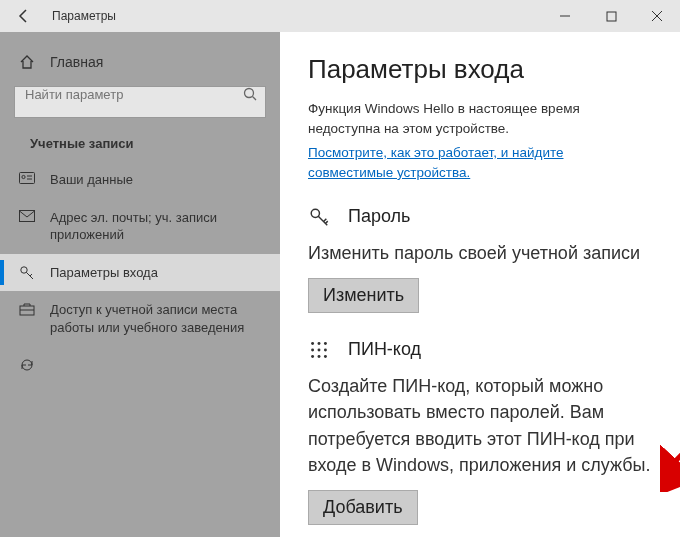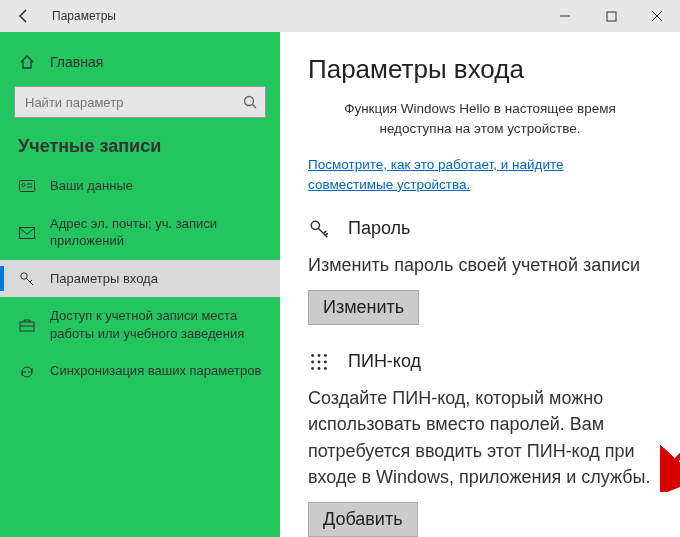--- a/index.html
+++ b/index.html
@@ -3,35 +3,35 @@
 <meta charset="utf-8">
 <style>
   * { box-sizing: border-box; margin: 0; padding: 0; font-family: "Segoe UI", Arial, sans-serif; }
   body { width: 680px; height: 537px; background: #fff; overflow: hidden; position: relative; }
   .titlebar { height: 32px; display: flex; align-items: center; background: #e6e6e6; }
   .back-btn { width: 48px; height: 32px; display:flex; align-items:center; justify-content:center; color:#333; }
   .title-txt { font-size: 12px; color:#333; padding-left: 4px; }
   .win-controls { margin-left:auto; display:flex; }
   .win-btn { width: 46px; height:32px; display:flex; align-items:center; justify-content:center; color:#333; }
   .container { display:flex; height: calc(100% - 32px); }
-  .sidebar { width: 280px; background:#22c55e; padding-top: 10px; display:flex; flex-direction:column; }
+  .sidebar { width: 280px; background:#a3a3a3; padding-top: 10px; display:flex; flex-direction:column; }
   .home-row { display:flex; align-items:center; height:40px; padding-left:18px; color:#333; font-size:14px; }
   .home-row .hicon { width:18px; display:flex; justify-content:center; margin-right:14px; }
   .search-wrap { padding: 4px 14px 12px 14px; }
-  .search-box { display:flex; align-items:center; border:1px solid #999; height:32px; background:#e6e6e6; }
+  .search-box { display:flex; align-items:flex-start; border:1px solid #999; height:32px; background:#e6e6e6; }
   .search-box input { flex:1; border:none; outline:none; background:transparent; font-size:13px; padding:0 10px; color:#555; }
   .search-ic { width:30px; display:flex; align-items:center; justify-content:center; color:#555; }
-  .group-header { font-size:18px; font-weight:600; color:#333; padding: 6px 18px 10px; }
-  .nav-item { display:flex; align-items:center; padding: 10px 14px 10px 18px; font-size:13px; color:#333; line-height:1.35; position:relative; }
+  .group-header { font-size:13px; font-weight:600; color:#333; padding: 6px 30px 10px; }
+  .nav-item { display:flex; align-items:flex-start; padding: 10px 14px 10px 18px; font-size:13px; color:#333; line-height:1.35; position:relative; }
   .nav-item .nicon { width:18px; display:flex; justify-content:center; margin-right:14px; flex-shrink:0; padding-top:1px; color:#333; }
   .nav-item.selected::before { content:""; position:absolute; left:0; top:6px; bottom:6px; width:4px; background:#0078d7; }
   .nav-item.selected { background:#d9d9d9; }
   .content { flex:1; padding: 22px 28px 0 28px; overflow:hidden; position:relative; }
   .page-title { font-size:26px; font-weight:400; color:#222; margin-bottom:14px; }
-  .desc { font-size:13.5px; color:#333; line-height:1.45; margin-bottom:17px;text-align:center; }
+  .desc { font-size:13.5px; color:#333; line-height:1.45; margin-bottom:5px; }
   .link { color:#0067c0; font-size:13.5px; line-height:1.45; margin-bottom:24px; display:block;text-decoration:underline; }
   .section { margin-bottom:26px; }
   .section-head { display:flex; gap:18px; margin-bottom:8px; }
   .section-head svg { width:22px; height:22px; color:#333; }
   .section-title { font-size:18px; font-weight:400; color:#222; }
   .section-desc { font-size:18px; color:#333; line-height:1.45; margin-bottom:12px; }
   .ws-btn { background:#ccc; border:1px solid #aaa; padding: 6px 14px; font-size:18px; color:#222; }
   .arrow-annot { position:absolute; left:380px; top:340px; pointer-events:none; }
 </style>
 </head>
@@ -128,21 +128,20 @@
     </div>
     <div class="nav-item">
       <span class="nicon">
         <svg width="16" height="16" viewBox="0 0 16 16">
             <path d="M3 8 A5 5 0 0 1 13 8" stroke="#333" fill="none"></path>
             <path d="M13 8 A5 5 0 0 1 3 8" stroke="#333" fill="none"></path>
             <path d="M13 4 V8 H9" stroke="#333" fill="none"></path>
             <path d="M3 12 V8 H7" stroke="#333" fill="none"></path>
           </svg>
       </span>
-      <span>Синхронизация ваших параметров</span>
     </div>
   </div>
 
   <div class="content">
     <h1 class="page-title">Параметры входа</h1>
     <p class="desc">Функция Windows Hello в настоящее время недоступна на этом устройстве.</p>
     <a class="link">Посмотрите, как это работает, и найдите совместимые устройства.</a>
 
     <div class="section">
       <div class="section-head">

